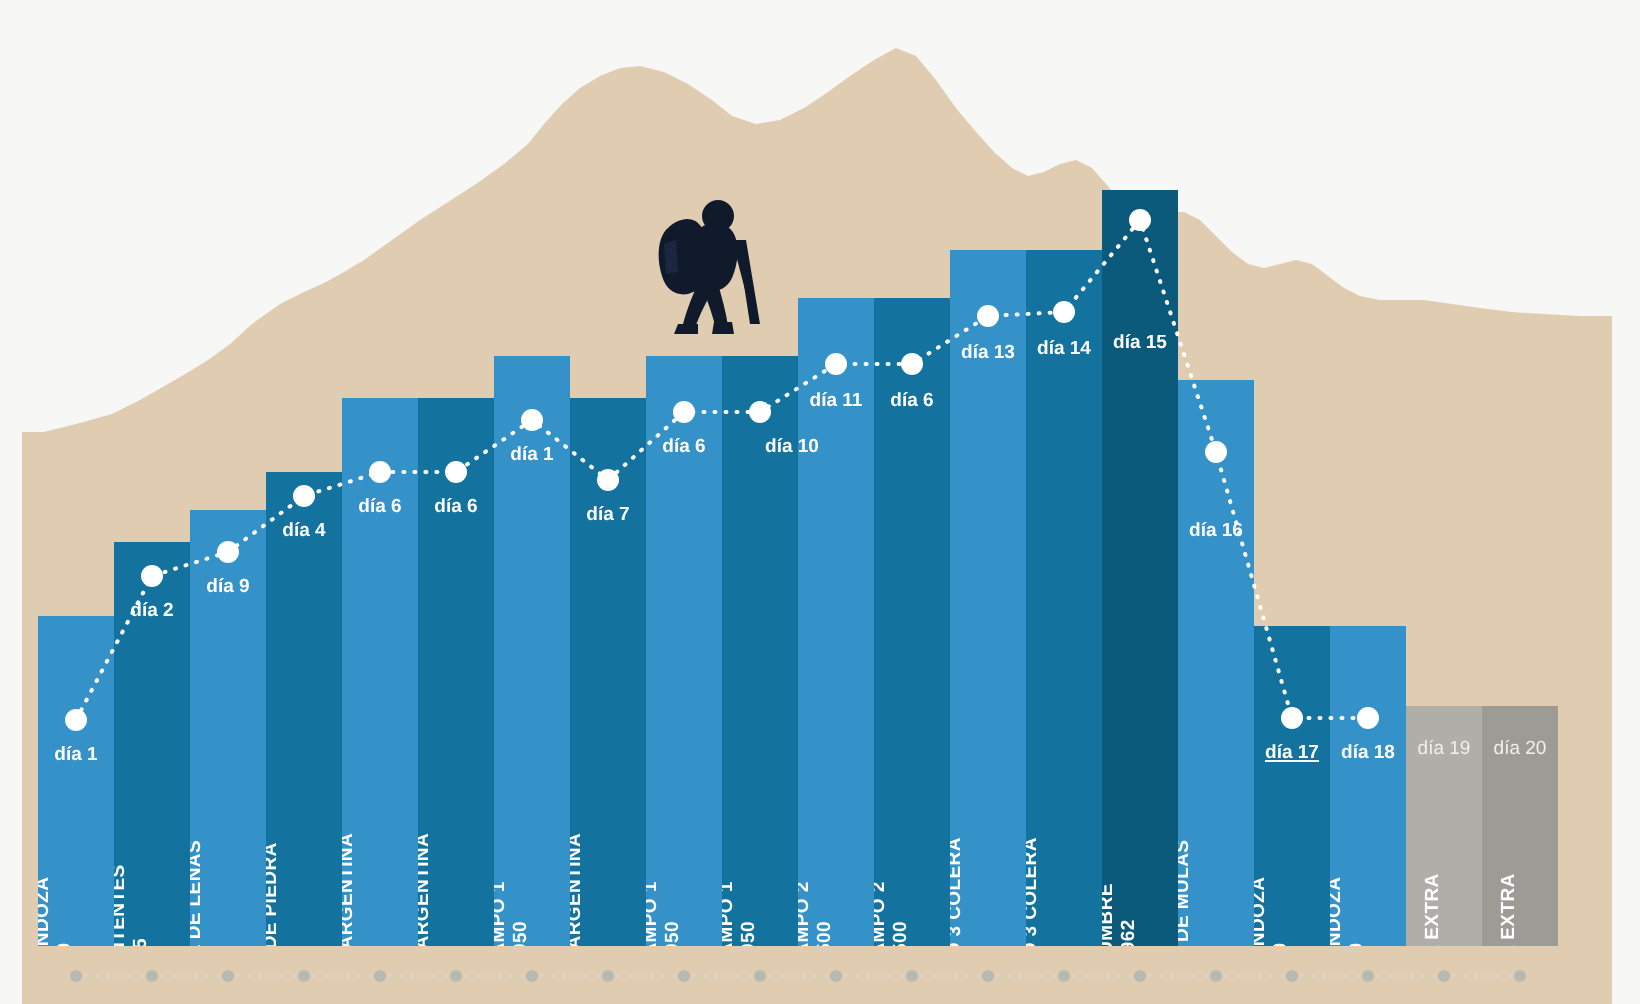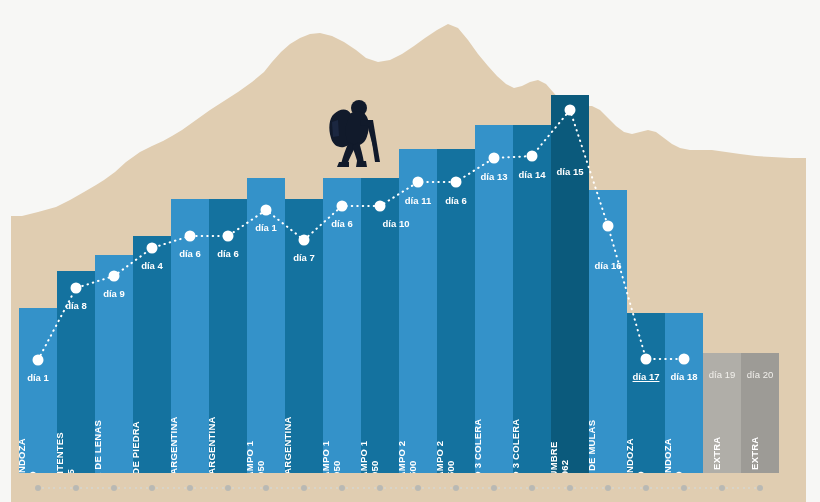--- a/index.html
+++ b/index.html
@@ -209,21 +209,21 @@
           <div class="bar-label"><span>DÍA EXTRA</span></div>
         </div>
       </div>
     <svg id="path-layer" viewBox="0 0 768 473" aria-hidden="true">
         <polyline points="19,360 57,288 95,276 133,248 171,236 209,236 247,210 285,240 323,206 361,206 399,182 437,182 475,158 513,156 551,110 589,226 627,359 665,359" fill="none" stroke="#ffffff" stroke-width="2" stroke-linecap="round" stroke-dasharray="0.5 5"></polyline>
       </svg>
     <div id="markers-container">
         <div class="day-dot" style="left: 19px; top: 360px;"></div>
         <div class="day-text" style="left: 19px; top: 372px;">día 1</div>
         <div class="day-dot" style="left: 57px; top: 288px;"></div>
-        <div class="day-text" style="left: 57px; top: 300px;">día 8</div>
+        <div class="day-text" style="left: 57px; top: 300px;">día 2</div>
         <div class="day-dot" style="left: 95px; top: 276px;"></div>
         <div class="day-text" style="left: 95px; top: 288px;">día 9</div>
         <div class="day-dot" style="left: 133px; top: 248px;"></div>
         <div class="day-text" style="left: 133px; top: 260px;">día 4</div>
         <div class="day-dot" style="left: 171px; top: 236px;"></div>
         <div class="day-text" style="left: 171px; top: 248px;">día 6</div>
         <div class="day-dot" style="left: 209px; top: 236px;"></div>
         <div class="day-text" style="left: 209px; top: 248px;">día 6</div>
         <div class="day-dot" style="left: 247px; top: 210px;"></div>
         <div class="day-text" style="left: 247px; top: 222px;">día 1</div>

